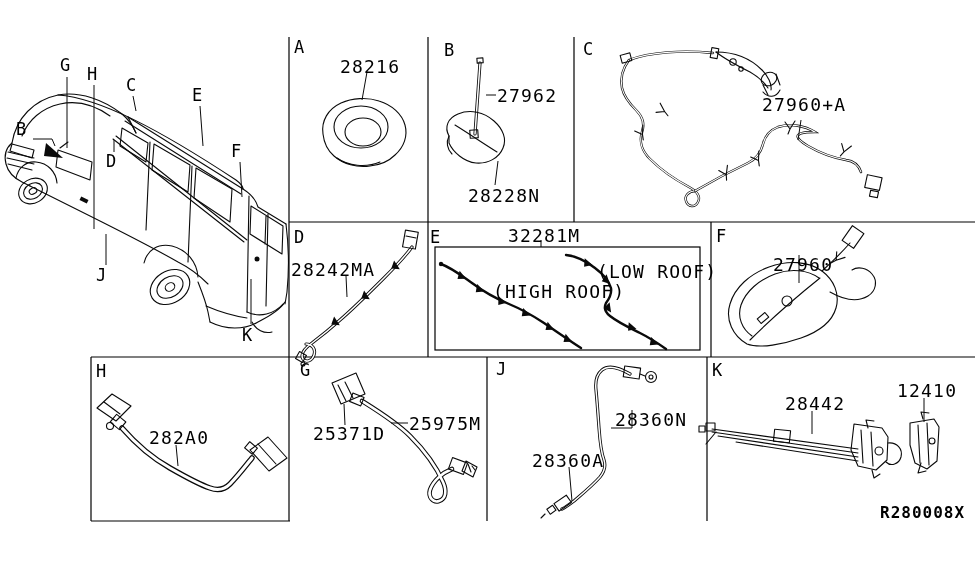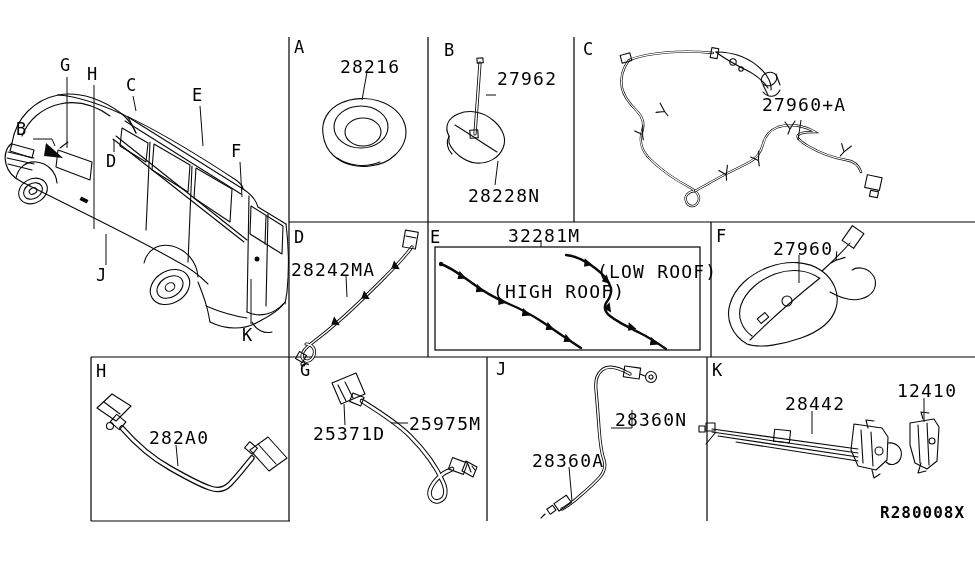--- a/index.html
+++ b/index.html
@@ -305,28 +305,28 @@
   <div class="lbl letter" style="left:583px;top:41px">C</div>
   <div class="lbl letter" style="left:294px;top:229px">D</div>
   <div class="lbl letter" style="left:430px;top:229px">E</div>
   <div class="lbl letter" style="left:716px;top:228px">F</div>
   <div class="lbl letter" style="left:96px;top:363px">H</div>
   <div class="lbl letter" style="left:300px;top:362px">G</div>
   <div class="lbl letter" style="left:496px;top:361px">J</div>
   <div class="lbl letter" style="left:712px;top:362px">K</div>
 
   <div class="lbl" style="left:340px;top:58px">28216</div>
-  <div class="lbl" style="left:497px;top:70px">27962</div>
+  <div class="lbl" style="left:497px;top:87px">27962</div>
   <div class="lbl" style="left:468px;top:187px">28228N</div>
   <div class="lbl" style="left:762px;top:96px">27960+A</div>
   <div class="lbl" style="left:291px;top:261px">28242MA</div>
   <div class="lbl" style="left:508px;top:227px">32281M</div>
   <div class="lbl" style="left:493px;top:283px">(HIGH ROOF)</div>
   <div class="lbl" style="left:597px;top:263px">(LOW ROOF)</div>
-  <div class="lbl" style="left:773px;top:240px">27960</div>
+  <div class="lbl" style="left:773px;top:256px">27960</div>
   <div class="lbl" style="left:149px;top:429px">282A0</div>
   <div class="lbl" style="left:313px;top:425px">25371D</div>
   <div class="lbl" style="left:409px;top:415px">25975M</div>
   <div class="lbl" style="left:615px;top:411px">28360N</div>
   <div class="lbl" style="left:532px;top:452px">28360A</div>
   <div class="lbl" style="left:785px;top:395px">28442</div>
   <div class="lbl" style="left:897px;top:382px">12410</div>
 
   <div class="lbl ref" style="left:880px;top:505px">R280008X</div>
 

